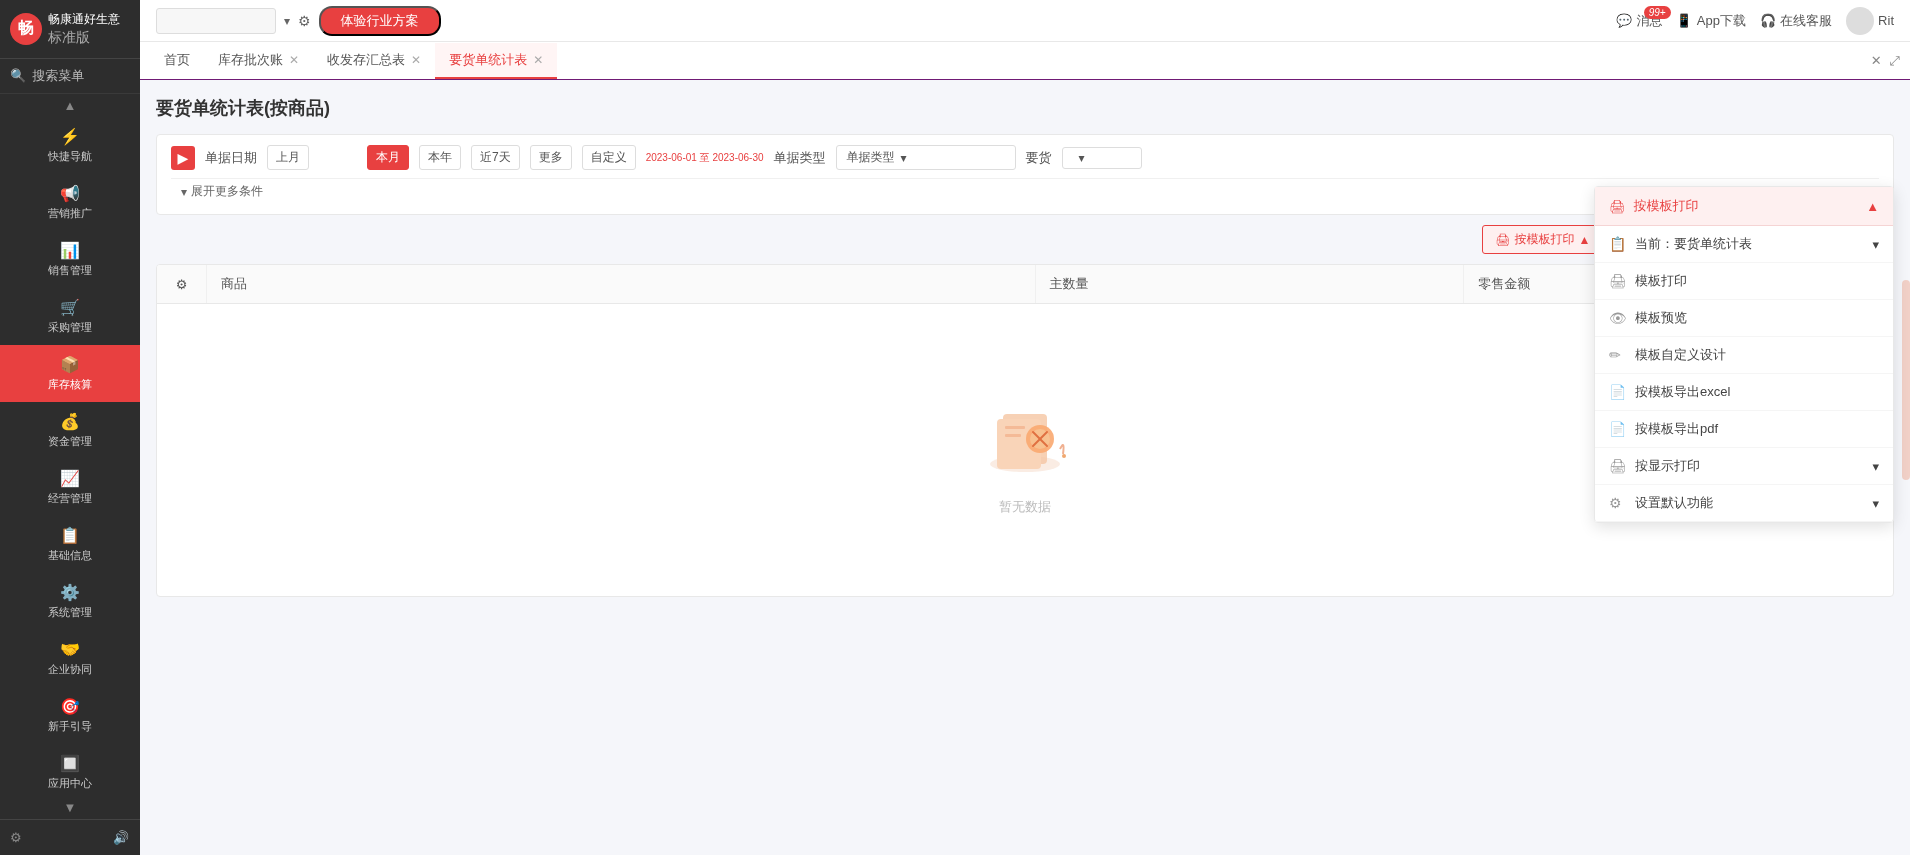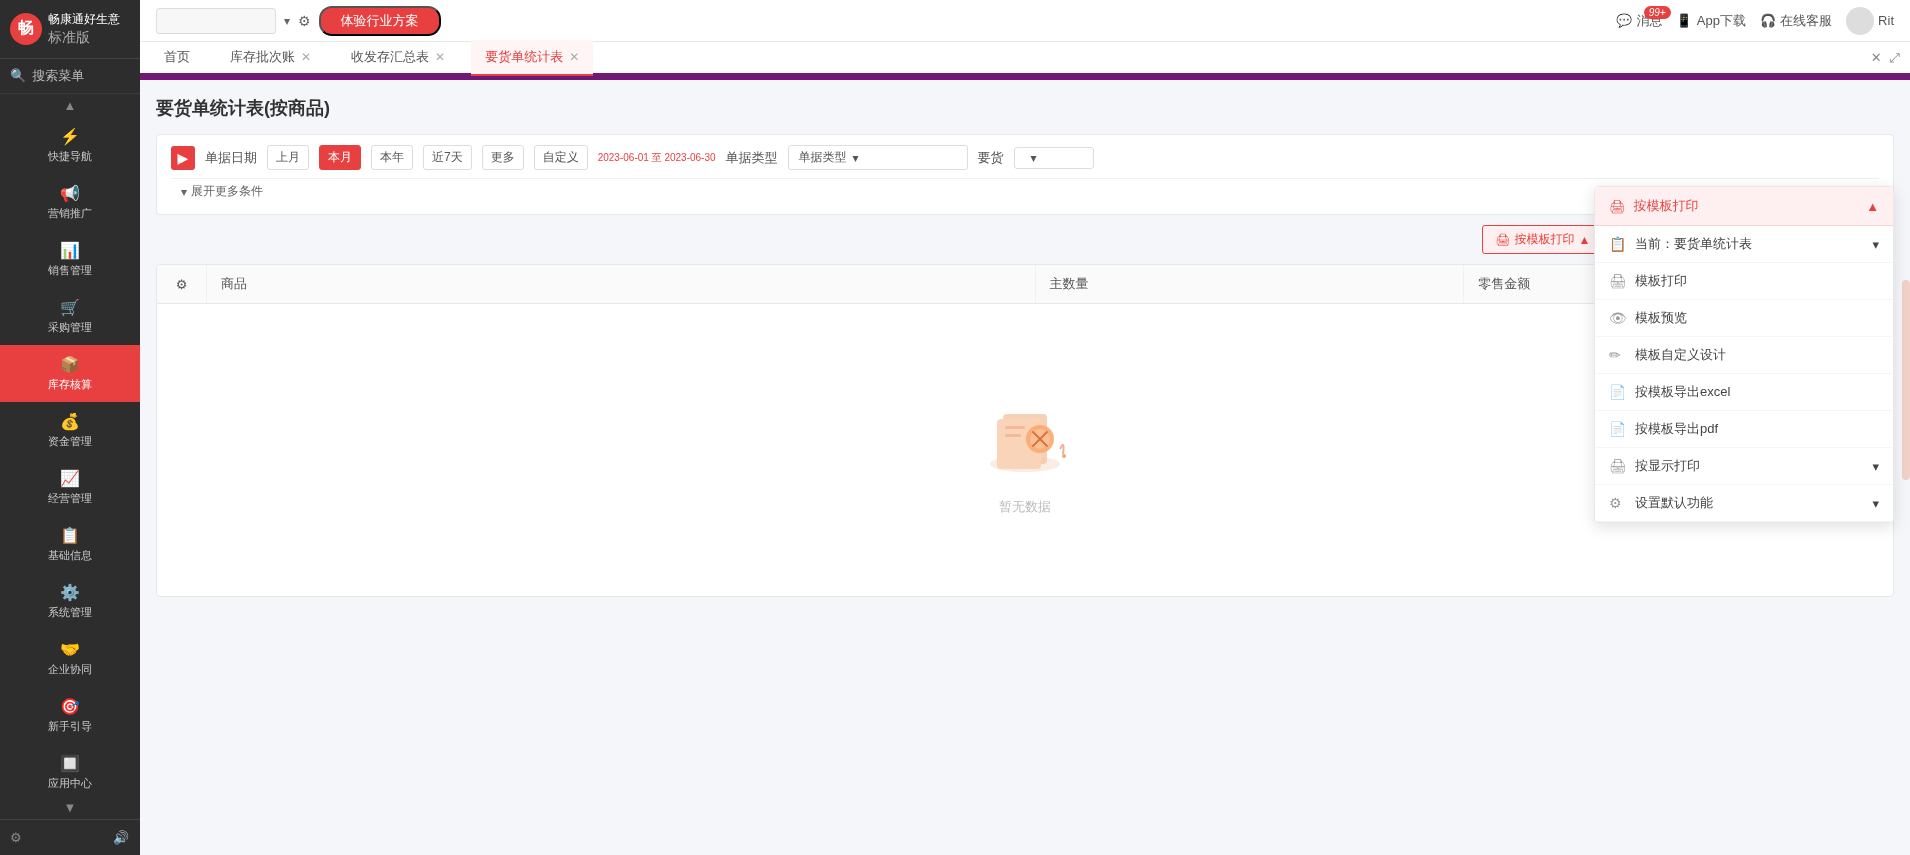--- a/index.html
+++ b/index.html
@@ -137,26 +137,26 @@
       top: -6px;
       right: -8px;
       white-space: nowrap;
       font-style: italic;
     }
     .avatar { width: 28px; height: 28px; background: #ddd; border-radius: 50%; }
 
     
     .tab-bar {
       background: #fff;
-      border-bottom: 7px solid #701a75;
+      border-bottom: 1px solid #701a75;
       display: flex;
       align-items: center;
       padding: 0 10px;
       height: 38px;
-      gap: 12px;
+      gap: 0;
     }
     .tab {
       padding: 8px 14px;
       font-size: 13px;
       color: #555;
       cursor: pointer;
       border-bottom: 2px solid transparent;
       white-space: nowrap;
       display: flex;
       align-items: center;
@@ -189,21 +189,21 @@
     .filter-label { color: #555; font-size: 13px; white-space: nowrap; }
     .date-btn {
       padding: 3px 8px;
       border: 1px solid #ddd;
       border-radius: 3px;
       font-size: 12px;
       cursor: pointer;
       color: #555;
       background: #fff;
     }
-    .date-btn.active { background: #e84040; color: white; border-color: #e84040; }
+    .date-btn.active { background: #e84040; color: white; border-color: #e84040; margin-left: 48px; }
     .date-range { font-size: 10px; color: #e84040; }
 
     .filter-type-select {
       display: flex;
       align-items: center;
       border: 1px solid #ddd;
       border-radius: 3px;
       padding: 3px 10px;
       font-size: 12px;
       color: #555;

